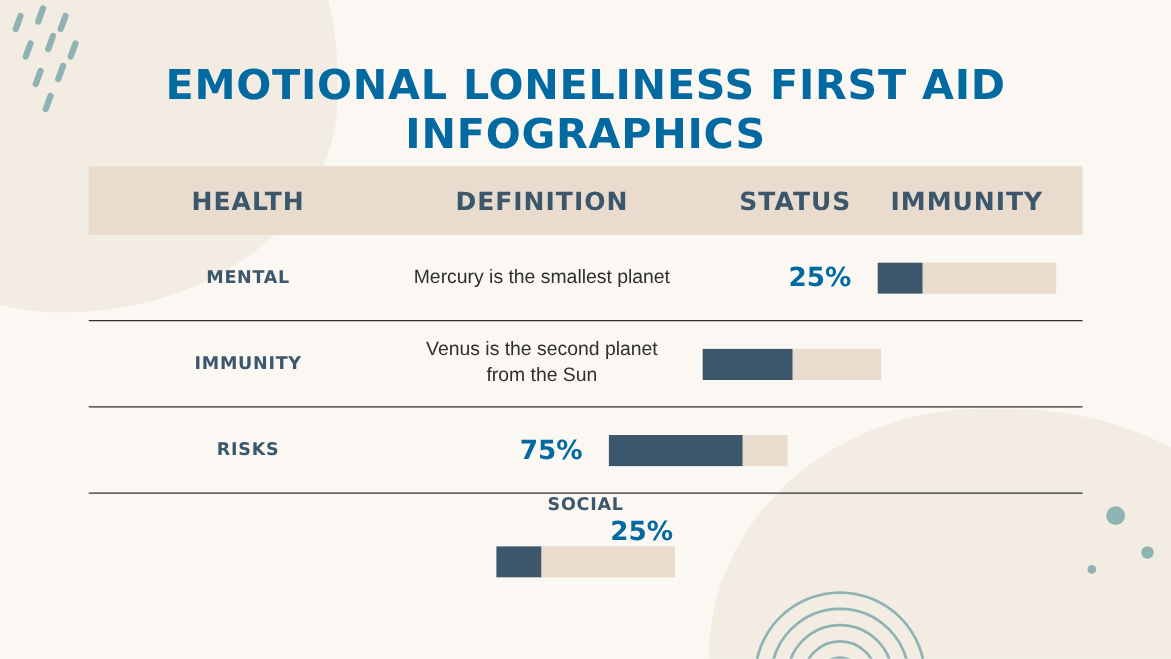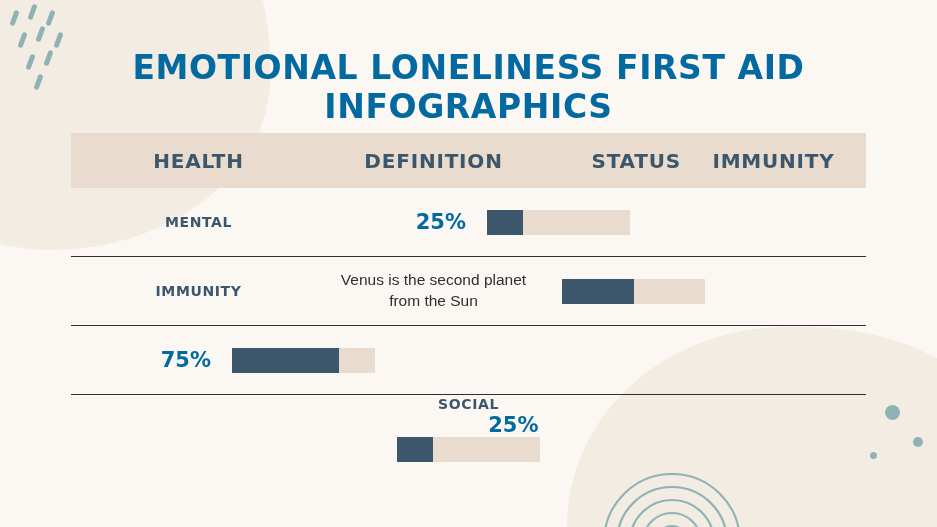--- a/index.html
+++ b/index.html
@@ -187,39 +187,41 @@
 
   <div class="row head-row">
     <div class="head-cell c-health">HEALTH</div>
     <div class="head-cell c-definition">DEFINITION</div>
     <div class="head-cell c-status">STATUS</div>
     <div class="head-cell c-progress" style="display:block;text-align:center;">IMMUNITY</div>
   </div>
 
   <div class="row body-row">
     <div class="c-health"><span class="health-label">MENTAL</span></div>
+    <div class="c-definition"><span class="definition-text">Mercury is the smallest planet</span></div>
     <div class="c-status"><span class="status-text">25%</span></div>
     <div class="c-progress">
       <div class="bar-track">
         <div class="bar-fill" style="width: 25%;"></div>
       </div>
     </div>
   </div>
 
   <div class="row body-row">
     <div class="c-health"><span class="health-label">IMMUNITY</span></div>
     <div class="c-definition"><span class="definition-text">Venus is the second planet from the Sun</span></div>
     <div class="c-progress">
       <div class="bar-track">
         <div class="bar-fill" style="width: 50%;"></div>
       </div>
     </div>
   </div>
 
   <div class="row body-row">
+    <div class="c-health"><span class="health-label">RISKS</span></div>
     <div class="c-status"><span class="status-text">75%</span></div>
     <div class="c-progress">
       <div class="bar-track">
         <div class="bar-fill" style="width: 75%;"></div>
       </div>
     </div>
   </div>
 
   <div class="row body-row last">
     <div class="c-health"><span class="health-label">SOCIAL</span></div>

